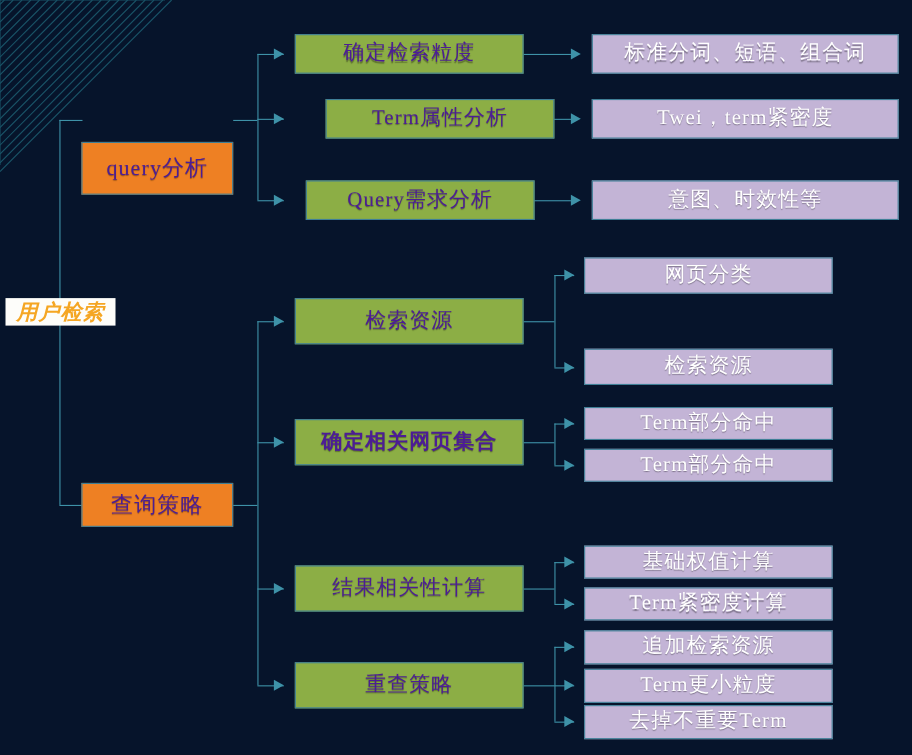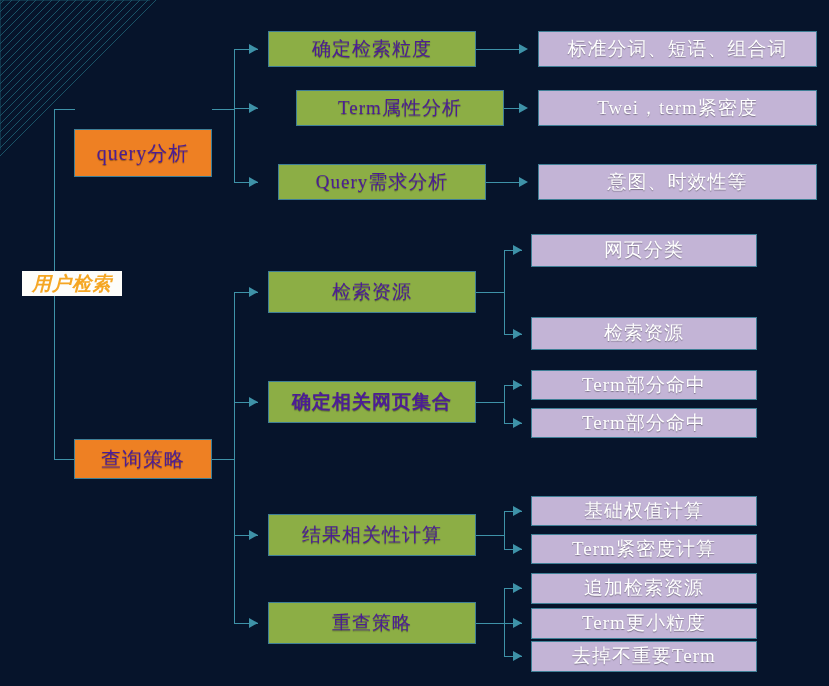--- a/index.html
+++ b/index.html
@@ -59,21 +59,20 @@
     background: #fdfdfa;
     color: #f5a623;
     font-size: 19px;
     font-style: italic;
     font-weight: bold;
     letter-spacing: 1px;
     display: flex;
     align-items: center;
     justify-content: center;
     white-space: nowrap;
-    margin-left: 17px;
   }
   
   .wire {
     position: absolute;
     background: #3e92a8;
   }
   .wire.h { height: 1px; }
   .wire.v { width: 1px; }
   .arrow {
     position: absolute;

